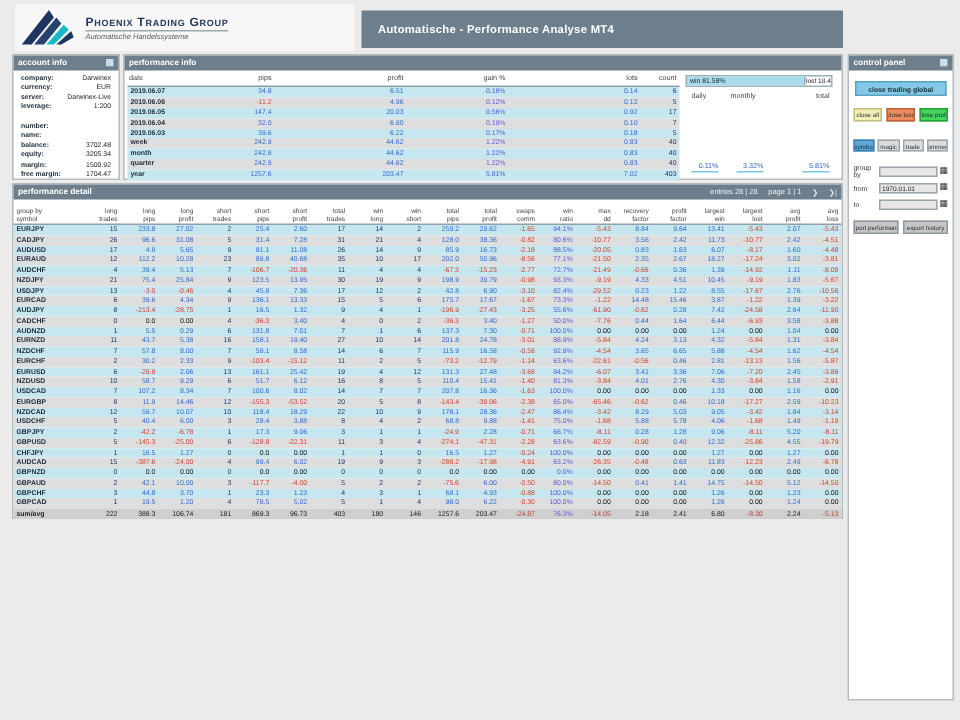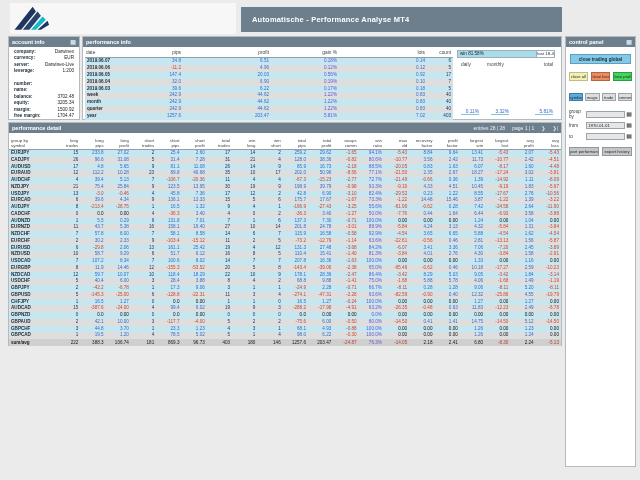--- a/index.html
+++ b/index.html
@@ -100,20 +100,24 @@
 </head>
 <body>
 
 <div class="logo">
   <svg width="42" height="28" viewBox="0 0 48 34">
     <path d="M4 30 L26 2 L30 8 L12 30 Z" fill="#20355e"></path>
     <path d="M14 30 L32 8 L36 13 L22 30 Z" fill="#27446e"></path>
     <path d="M24 30 L38 14 L42 18 L30 30 Z" fill="#17b8c8"></path>
     <path d="M32 30 L44 19 L46 24 L36 30 Z" fill="#20355e"></path>
   </svg>
+  <div class="logo-text">
+    <div class="t1">Phoenix Trading Group</div>
+    <div class="t2">Automatische Handelssysteme</div>
+  </div>
 </div>
 <div class="titlebar">
   <span class="tt">Automatische  -  Performance Analyse MT4</span>
 </div>
 
 <div class="panel" id="account">
   <div class="pbar">
     <span>account info</span>
     <span class="picon">▦</span>
   </div>

